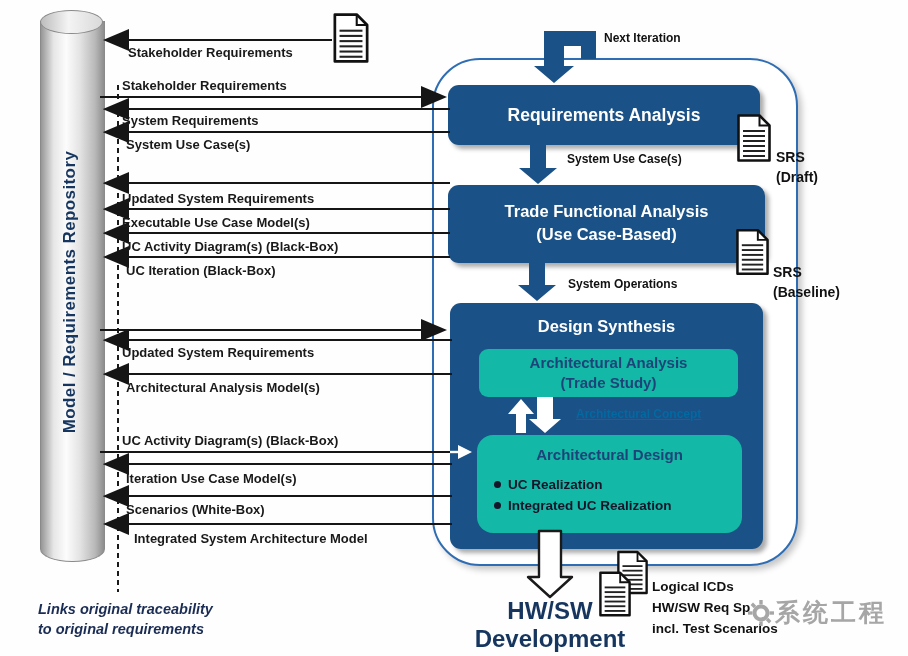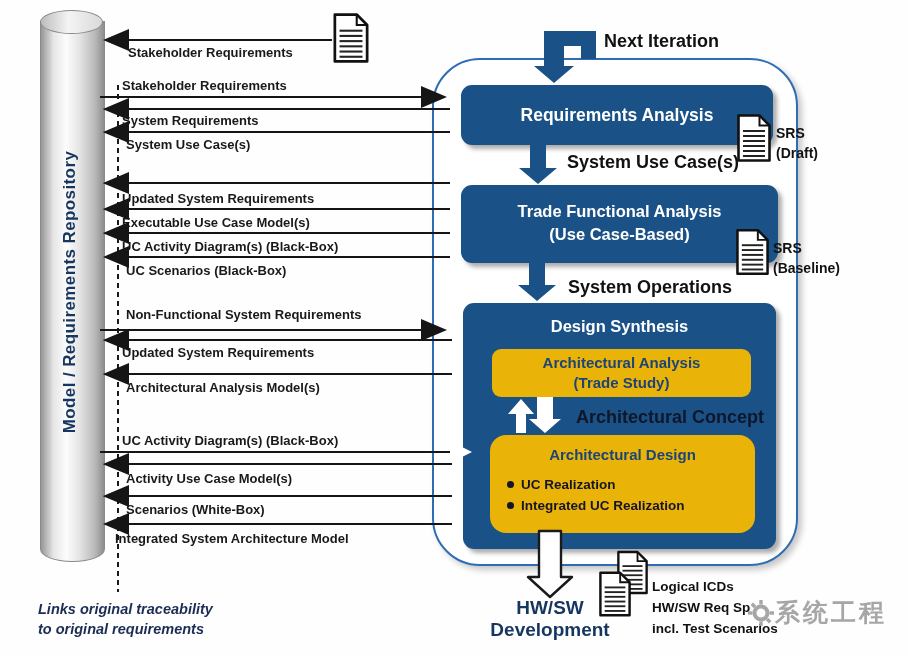--- a/index.html
+++ b/index.html
@@ -33,43 +33,43 @@
   }
   
   .pbox{
     position:absolute;background:#1a5187;color:#fff;font-weight:bold;text-align:center;
     border-radius:11px;box-shadow:4px 4px 4px rgba(70,70,70,.45);box-sizing:border-box;
   }
   .pbox.ra{left:448px;top:85px;width:312px;height:60px;font-size:17.5px;line-height:60px;}
   .pbox.sfa{left:448px;top:185px;width:317px;height:78px;font-size:16.5px;line-height:1.38;padding-top:15px;}
   .pbox.ds{left:450px;top:303px;width:313px;height:246px;font-size:16.5px;padding-top:14px;}
   .wbox{
-    position:absolute;background:#eab308;color:#1c4478;font-weight:bold;text-align:center;
+    position:absolute;background:#14b8a6;color:#1c4478;font-weight:bold;text-align:center;
     box-sizing:border-box;
   }
   .wbox.aa{left:479px;top:349px;width:259px;height:48px;border-radius:9px;font-size:15px;line-height:1.35;padding-top:4px;}
   .wbox.ad{left:477px;top:435px;width:265px;height:98px;border-radius:16px;font-size:15px;}
   .ad-title{margin-top:11px;}
   .bullet-row{position:absolute;left:17px;display:flex;align-items:center;color:#15152a;font-size:13.5px;font-weight:bold;white-space:nowrap;justify-content:center;}
   .bullet-row .dot{width:7px;height:7px;border-radius:50%;background:#15152a;margin-right:7px;flex:none;}
   .b1{top:42px;} .b2{top:63px;}
   
   .flow-label{position:absolute;font-size:13px;font-weight:bold;color:#191919;white-space:nowrap;}
-  .mini-label{position:absolute;font-size:18px;font-weight:bold;color:#111;white-space:nowrap;}
-  .mini-label.white{color:#0f172a;}
-  .doc-label{position:absolute;font-size:14px;font-weight:bold;color:#111;line-height:1.4;white-space:nowrap;}
+  .mini-label{position:absolute;font-size:12px;font-weight:bold;color:#111;white-space:nowrap;}
+  .mini-label.white{color:#0369a1;text-decoration:underline;}
+  .doc-label{position:absolute;font-size:14px;font-weight:bold;color:#111;line-height:1.4;white-space:nowrap;margin-top:24px;}
   .docs-label{position:absolute;font-size:13.5px;font-weight:bold;color:#111;line-height:1.55;white-space:nowrap;}
-  .hwsw{position:absolute;left:469px;top:597px;width:162px;text-align:center;font-size:19px;font-weight:bold;color:#16365f;line-height:1.18;}
+  .hwsw{position:absolute;left:469px;top:597px;width:162px;text-align:center;font-size:24px;font-weight:bold;color:#16365f;line-height:1.18;}
   .footnote{position:absolute;left:38px;top:599px;font-size:14.5px;font-style:italic;font-weight:bold;color:#1b2d55;line-height:1.38;white-space:nowrap;}
   .watermark{position:absolute;left:748px;top:596px;display:flex;align-items:center;gap:1px;color:#a6a6a6;}
   .watermark .wm-text{font-size:25px;font-weight:bold;letter-spacing:3px;white-space:nowrap;}
   
   svg.wires{position:absolute;left:0;top:0;z-index:6;}
   .layer-frame{z-index:1;} .layer-box{z-index:3;} .layer-text{z-index:8;}
-  .pbox,.wbox{z-index:4;margin-left:13px;}
+  .pbox,.wbox{z-index:4;}
   .wbox{z-index:5;}
   .flow-label,.mini-label,.doc-label,.docs-label,.hwsw,.footnote{z-index:9;}
   .watermark{z-index:10;}
 </style>
 </head>
 <body>
 
 <div class="canvas">
 
   <div class="cyl-body layer-box"></div>
@@ -163,28 +163,27 @@
     <use href="#doc" x="599" y="570" width="32" height="48"></use>
   </svg>
 
   <div class="flow-label" style="left:128px;top:45px">Stakeholder Requirements</div>
   <div class="flow-label" style="left:122px;top:78px">Stakeholder Requirements</div>
   <div class="flow-label" style="left:122px;top:113px">System Requirements</div>
   <div class="flow-label" style="left:126px;top:137px">System Use Case(s)</div>
   <div class="flow-label" style="left:122px;top:191px">Updated System Requirements</div>
   <div class="flow-label" style="left:122px;top:215px">Executable Use Case Model(s)</div>
   <div class="flow-label" style="left:122px;top:239px">UC Activity Diagram(s) (Black-Box)</div>
-  <div class="flow-label" style="left:126px;top:263px">UC Scenarios (Black-Box)</div>
-  <div class="flow-label" style="left:126px;top:307px">Non-Functional System Requirements</div>
+  <div class="flow-label" style="left:126px;top:263px">UC Iteration (Black-Box)</div>
   <div class="flow-label" style="left:122px;top:345px">Updated System Requirements</div>
   <div class="flow-label" style="left:126px;top:380px">Architectural Analysis Model(s)</div>
   <div class="flow-label" style="left:122px;top:433px">UC Activity Diagram(s) (Black-Box)</div>
-  <div class="flow-label" style="left:126px;top:471px">Activity Use Case Model(s)</div>
+  <div class="flow-label" style="left:126px;top:471px">Iteration Use Case Model(s)</div>
   <div class="flow-label" style="left:126px;top:502px">Scenarios (White-Box)</div>
-  <div class="flow-label" style="left:115px;top:531px">Integrated System Architecture Model</div>
+  <div class="flow-label" style="left:134px;top:531px">Integrated System Architecture Model</div>
 
   <div class="mini-label" style="left:604px;top:31px">Next Iteration</div>
   <div class="mini-label" style="left:567px;top:152px">System Use Case(s)</div>
   <div class="mini-label" style="left:568px;top:277px">System Operations</div>
   <div class="mini-label white" style="left:576px;top:407px">Architectural Concept</div>
 
   <div class="doc-label" style="left:776px;top:124px">
     <div>SRS</div>
     <div>(Draft)</div>
   </div>

